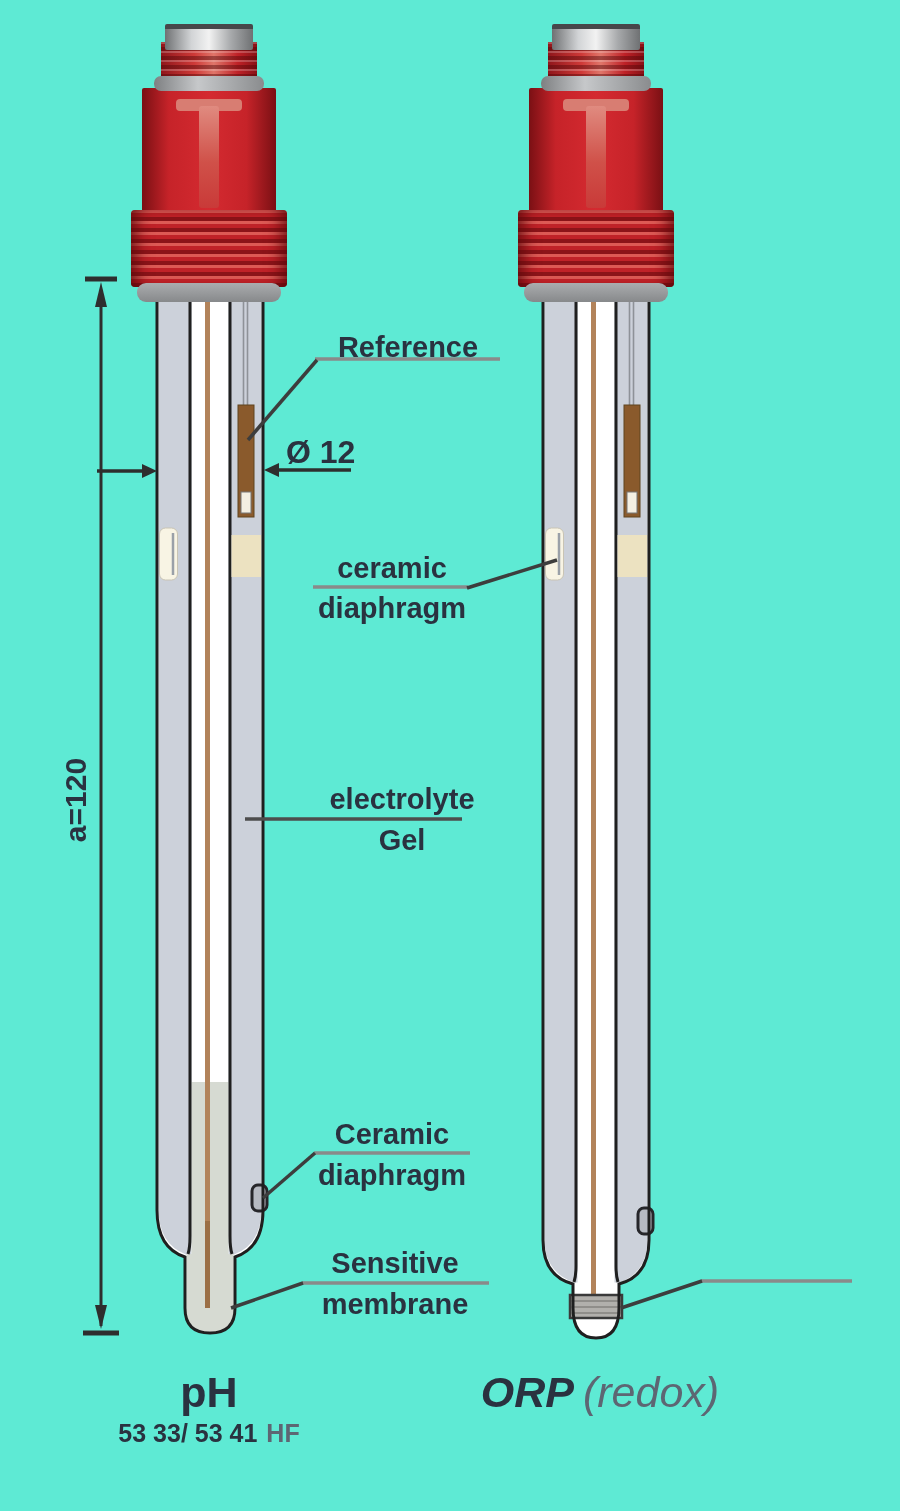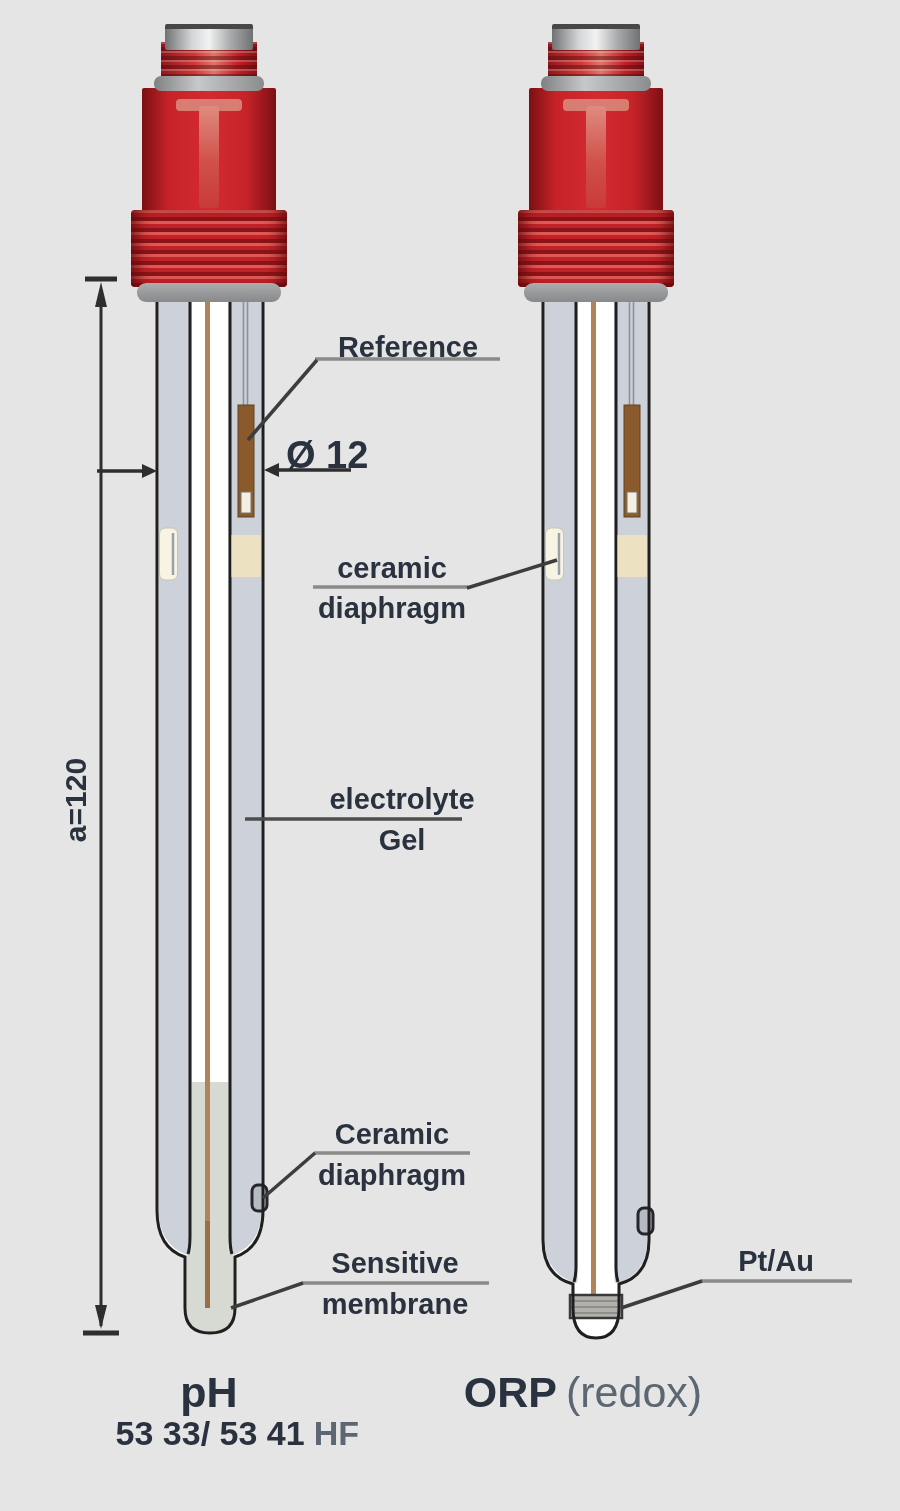--- a/index.html
+++ b/index.html
@@ -1,16 +1,16 @@
 <!DOCTYPE html>
 <html><head>
 <meta charset="utf-8">
 <style>
   html,body{margin:0;padding:0;background:#fff;}
-  .canvas{position:relative;width:900px;height:1511px;background:#e5e5e5;overflow:hidden;
+  .canvas{position:relative;width:900px;height:1511px;background:#5eead4;overflow:hidden;
           font-family:"Liberation Sans", sans-serif;}
   .abs{position:absolute;}
   
   .cap-metal{height:21px;border-top:5px solid #47474a;border-radius:2px;
     background:linear-gradient(to right,#6f7173,#d2d4d6 30%,#f2f2f2 50%,#a7a9ab 75%,#6f7173);z-index:2;}
   .cap-neck{height:42px;z-index:1;
     background:repeating-linear-gradient(to bottom, rgba(255,255,255,.22) 0 2px, rgba(0,0,0,0) 2px 5px, rgba(80,6,8,.45) 5px 9px),
                linear-gradient(to right,#8f161b,#cf3a38 35%,#e0766a 55%,#bf2127 80%,#871116);}
   .cap-ring{height:15px;border-radius:7px;z-index:3;
     background:linear-gradient(to right,#7e8082,#c6c8ca 40%,#8a8c8e);}
@@ -24,24 +24,24 @@
     background:repeating-linear-gradient(to bottom,#dd5a55 0 3px,#c02228 3px 7px,#8c1419 7px 11px);
     box-shadow:inset 14px 0 16px -8px rgba(90,8,10,.85), inset -14px 0 16px -8px rgba(90,8,10,.85);}
   .cap-collar{height:19px;border-radius:9px;z-index:3;
     background:linear-gradient(to bottom,#aaacae,#87898b);}
   .glass{position:absolute;z-index:1;}
   
   .lbl{position:absolute;font-weight:bold;color:#2a3240;text-align:center;font-size:29px;line-height:40px;}
   .lbl .lbl-line{white-space:nowrap;}
   .dim-label{position:absolute;font-weight:bold;color:#2a3240;font-size:30px;line-height:40px;text-align:center;
     transform:rotate(-90deg);}
-  .dia-label{position:absolute;font-weight:bold;color:#2a3240;font-size:38px;white-space:nowrap;}
+  .dia-label{position:absolute;font-weight:bold;color:#2a3240;font-size:32px;white-space:nowrap;}
   .caption{position:absolute;text-align:center;color:#2a3240;}
   .cap-title{font-size:43px;line-height:40px;font-weight:bold;white-space:nowrap;}
-  .cap-code{font-size:34px;line-height:42px;font-weight:bold;white-space:nowrap;text-align:right;}
+  .cap-code{font-size:25px;line-height:42px;font-weight:bold;white-space:nowrap;}
   .t-light{color:#5d6673;}
   .fw-n{font-weight:normal;}
   .sp{margin-left:9px;}
   .overlay{position:absolute;left:0;top:0;z-index:5;pointer-events:none;}
 </style>
 </head>
 <body>
 
 <div class="canvas">
 
@@ -167,31 +167,30 @@
     <div class="lbl-line">Ceramic</div>
     <div class="lbl-line">diaphragm</div>
   </div>
 
   <div class="lbl" style="left:310px;top:1243px;width:170px;line-height:41px;text-align:center;">
     <div class="lbl-line">Sensitive</div>
     <div class="lbl-line">membrane</div>
   </div>
 
   <div class="lbl" style="left:691px;top:1241px;width:170px;line-height:41px;">
-    <div class="lbl-line">Pt/Au</div>
   </div>
 
   <div class="dim-label" style="left:16px;top:780px;width:120px;height:40px;">a=120</div>
 
   <div class="caption" style="left:59px;top:1372px;width:300px;">
     <div class="cap-title">pH</div>
     <div class="cap-code">
       <span>53 33/ 53 41</span><span class="t-light sp">HF</span>
     </div>
   </div>
 
-  <div class="caption" style="left:433px;top:1372px;width:300px;">
+  <div class="caption" style="left:450px;top:1372px;width:300px;font-style:italic;">
     <div class="cap-title">
       <span>ORP</span><span class="t-light fw-n sp">(redox)</span>
     </div>
   </div>
 
 </div>
 
 </body></html>

